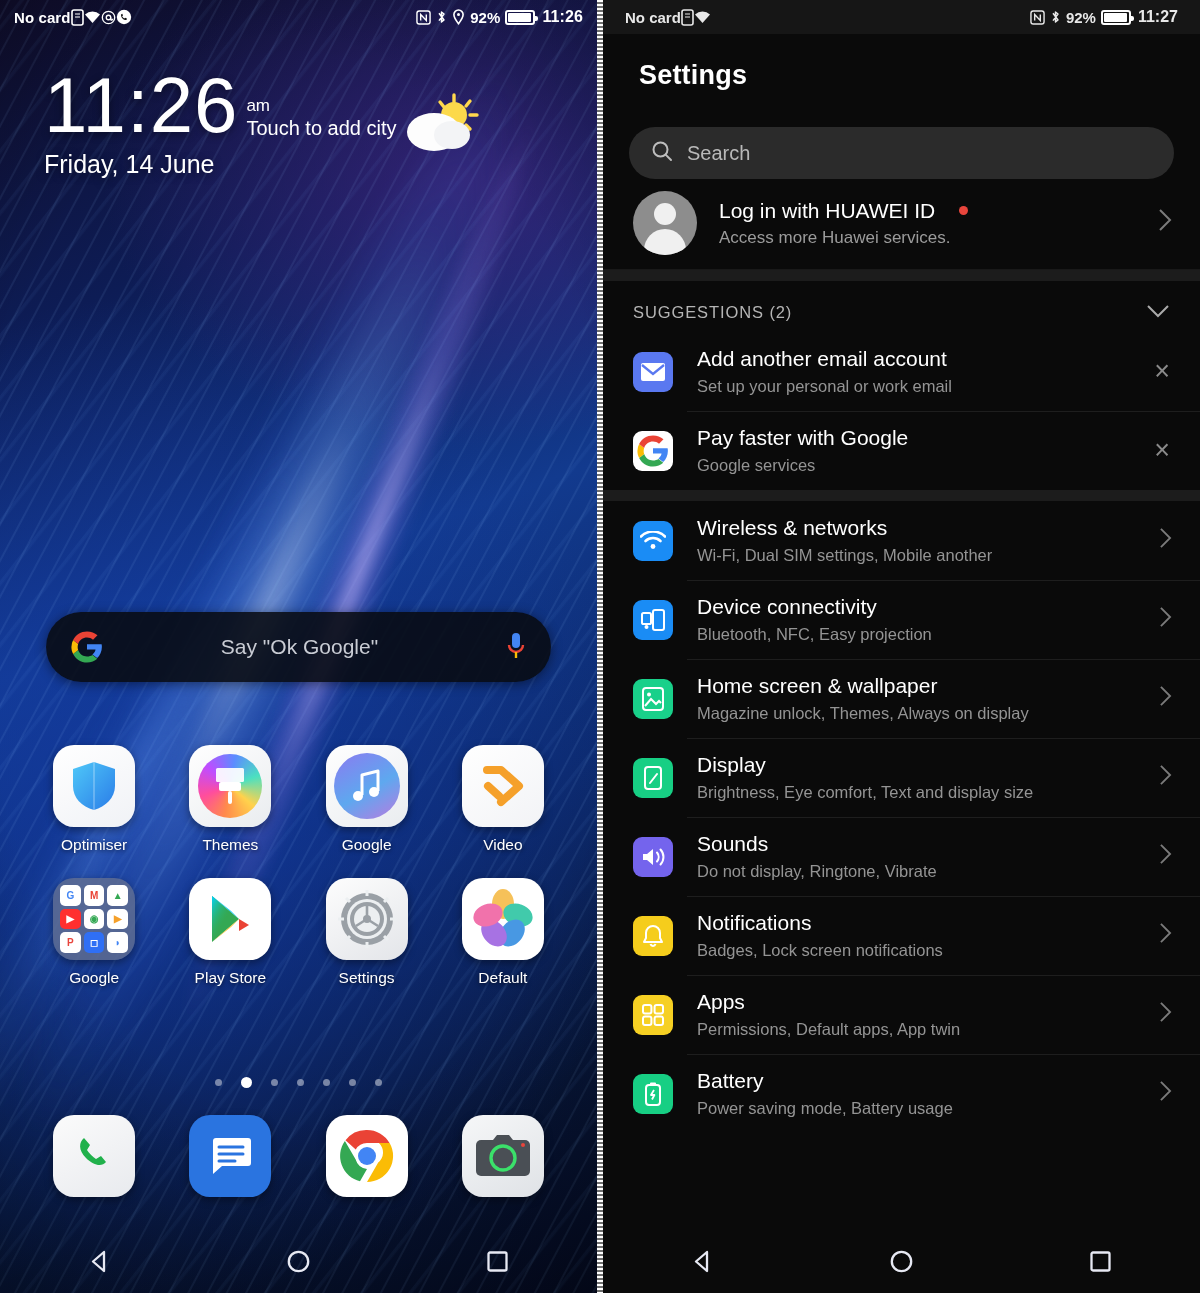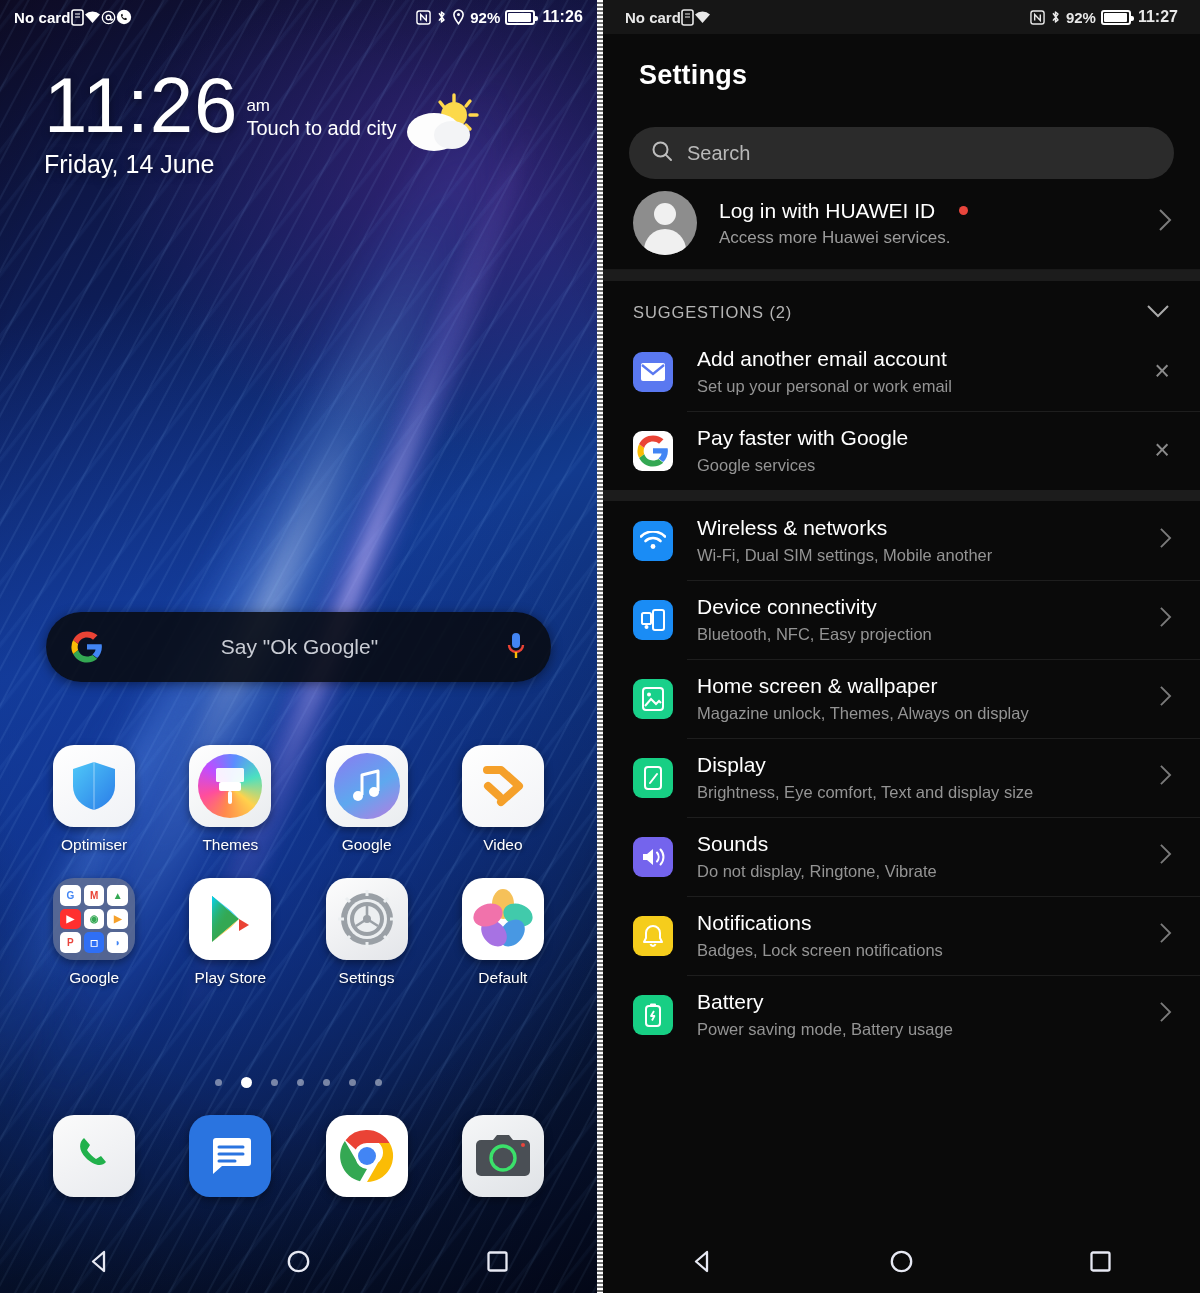--- a/index.html
+++ b/index.html
@@ -777,20 +777,37 @@
         </div>
         <div class="row-txt">
           <div class="row-title">Notifications</div>
           <div class="row-sub">Badges, Lock screen notifications</div>
         </div>
         <span class="chev"><svg width="13" height="22" viewBox="0 0 14 24">
               <path d="M2 2l10 10L2 22" fill="none" stroke="#7b7b7b" stroke-width="2"></path>
             </svg></span>
       </div>
 
+      <div class="row">
+        <div class="tile t-yellow2">
+          <svg width="24" height="24" viewBox="0 0 24 24">
+              <rect x="2" y="2" width="8.4" height="8.4" rx="2" fill="none" stroke="#fff" stroke-width="2"></rect>
+              <rect x="13.6" y="2" width="8.4" height="8.4" rx="2" fill="none" stroke="#fff" stroke-width="2"></rect>
+              <rect x="2" y="13.6" width="8.4" height="8.4" rx="2" fill="none" stroke="#fff" stroke-width="2"></rect>
+              <rect x="13.6" y="13.6" width="8.4" height="8.4" rx="2" fill="none" stroke="#fff" stroke-width="2"></rect>
+            </svg>
+        </div>
+        <div class="row-txt">
+          <div class="row-title">Apps</div>
+          <div class="row-sub">Permissions, Default apps, App twin</div>
+        </div>
+        <span class="chev"><svg width="13" height="22" viewBox="0 0 14 24">
+              <path d="M2 2l10 10L2 22" fill="none" stroke="#7b7b7b" stroke-width="2"></path>
+            </svg></span>
+      </div>
 
       <div class="row">
         <div class="tile t-green2">
           <svg width="20" height="26" viewBox="0 0 20 26">
               <rect x="3" y="4" width="14" height="20" rx="3" fill="none" stroke="#fff" stroke-width="2"></rect>
               <rect x="7" y="1.5" width="6" height="2.6" rx="1" fill="#fff"></rect>
               <path d="M11 9l-3 5h3.4l-2.4 4.5" stroke="#fff" stroke-width="1.8" fill="none" stroke-linejoin="round"></path>
             </svg>
         </div>
         <div class="row-txt">

